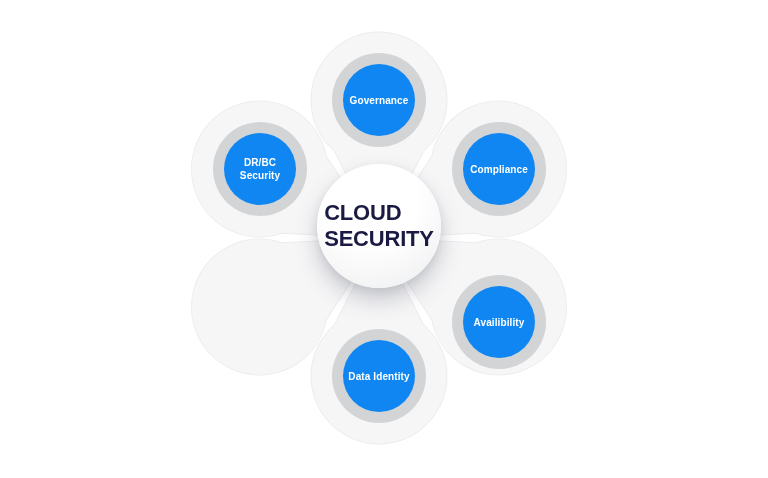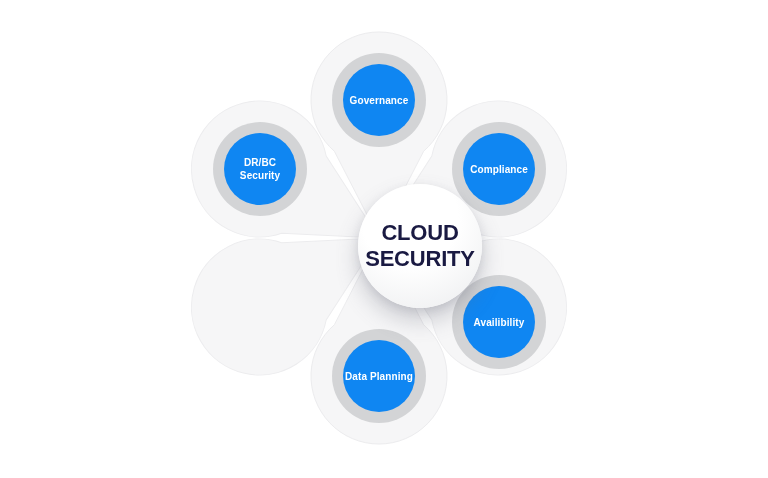--- a/index.html
+++ b/index.html
@@ -57,31 +57,30 @@
     letter-spacing: 0.1px;
   }
   .pos-0 { left: 332px; top: 53px; }
   .pos-1 { left: 452px; top: 122px; }
   .pos-2 { left: 452px; top: 275px; }
   .pos-3 { left: 332px; top: 329px; }
   .pos-4 { left: 213px; top: 260px; }
   .pos-5 { left: 213px; top: 122px; }
   .center {
     position: absolute;
-    left: 317px; top: 184px;
+    left: 317px; top: 164px;
     width: 124px; height: 124px;
     border-radius: 50%;
     background: radial-gradient(circle at 42% 28%, #ffffff 42%, #ebecee 100%);
     box-shadow: 0 12px 22px rgba(95, 100, 115, 0.30), 0 3px 8px rgba(95, 100, 115, 0.12);
     display: flex;
     align-items: center;
     justify-content: center;
-    text-align: center;
+    text-align: left;
     z-index: 3;
-    margin-left: 41px;
   }
   .title {
     color: var(--title-text, #1a1a42);
     font-size: 22px;
     font-weight: bold;
     line-height: 1.18;
     letter-spacing: -0.2px;
     white-space: pre-line;
   }
 </style>
@@ -121,21 +120,21 @@
     <div class="ring">
       <div class="bubble">
         <span class="label">Availibility</span>
       </div>
     </div>
   </div>
 
   <div class="node pos-3">
     <div class="ring">
       <div class="bubble">
-        <span class="label">Data Planning</span>
+        <span class="label">Data Identity</span>
       </div>
     </div>
   </div>
 
 
   <div class="node pos-5">
     <div class="ring">
       <div class="bubble">
         <span class="label">DR/BC
 Security</span>

